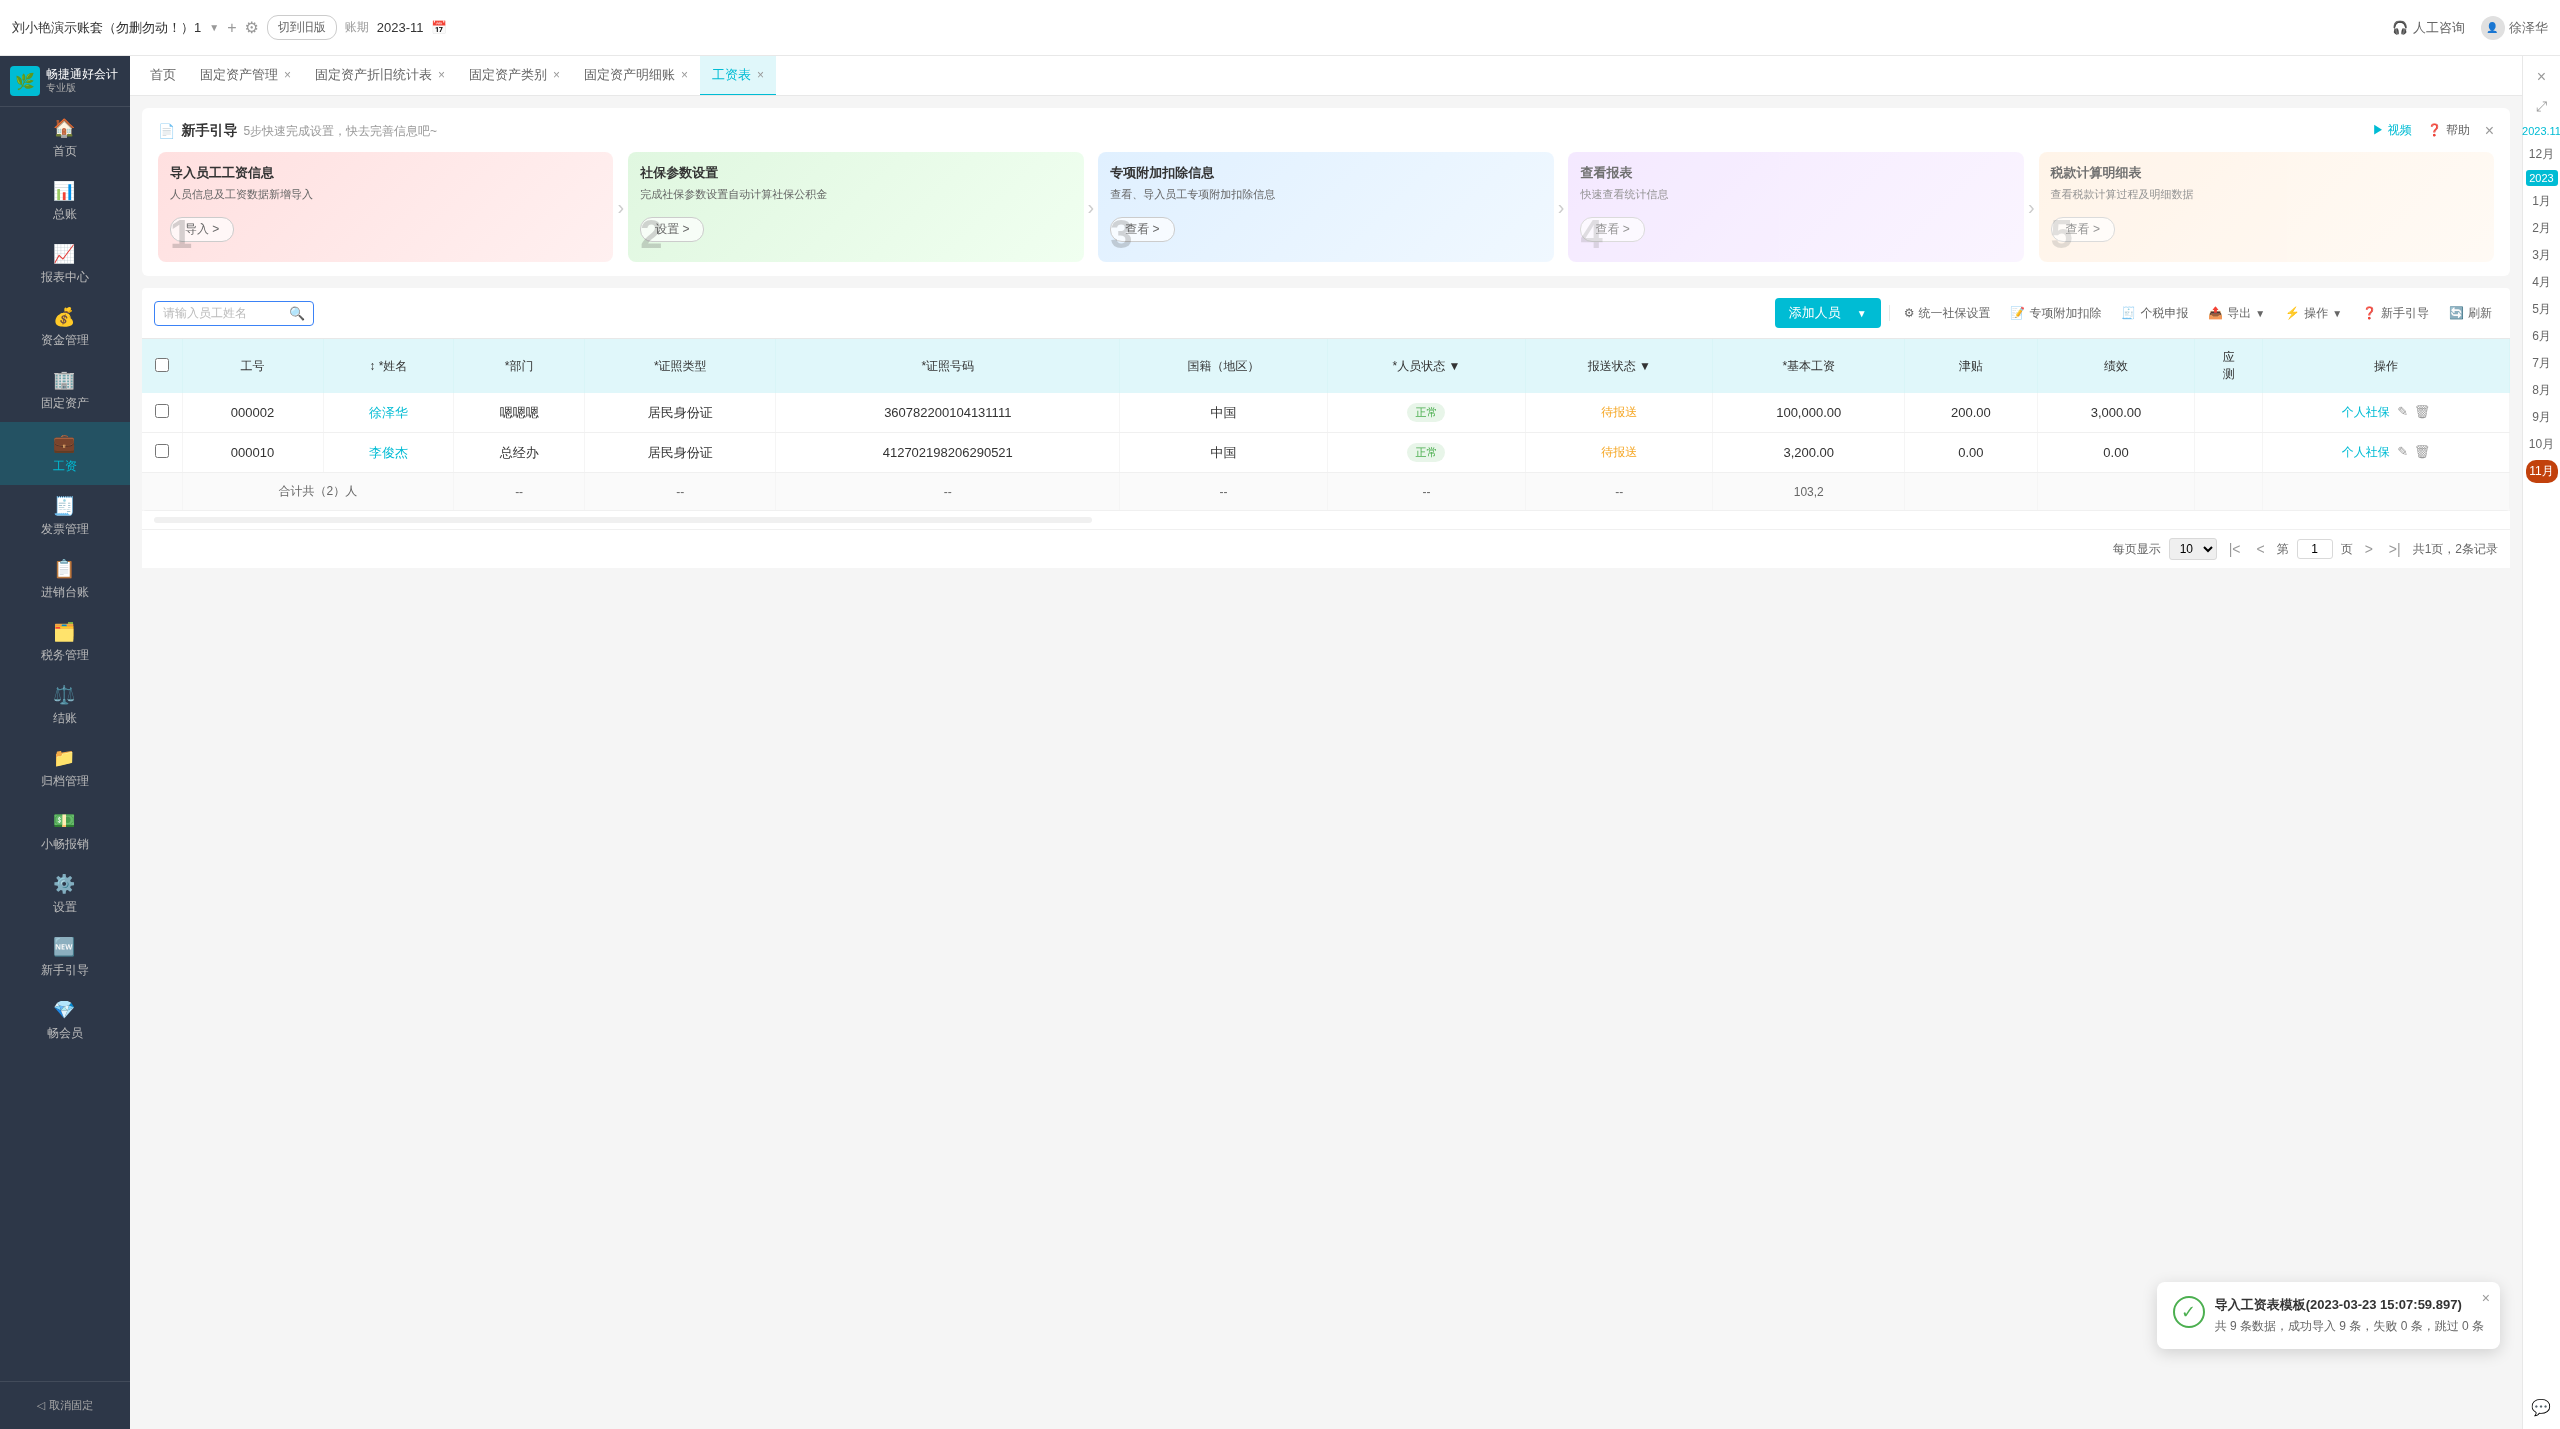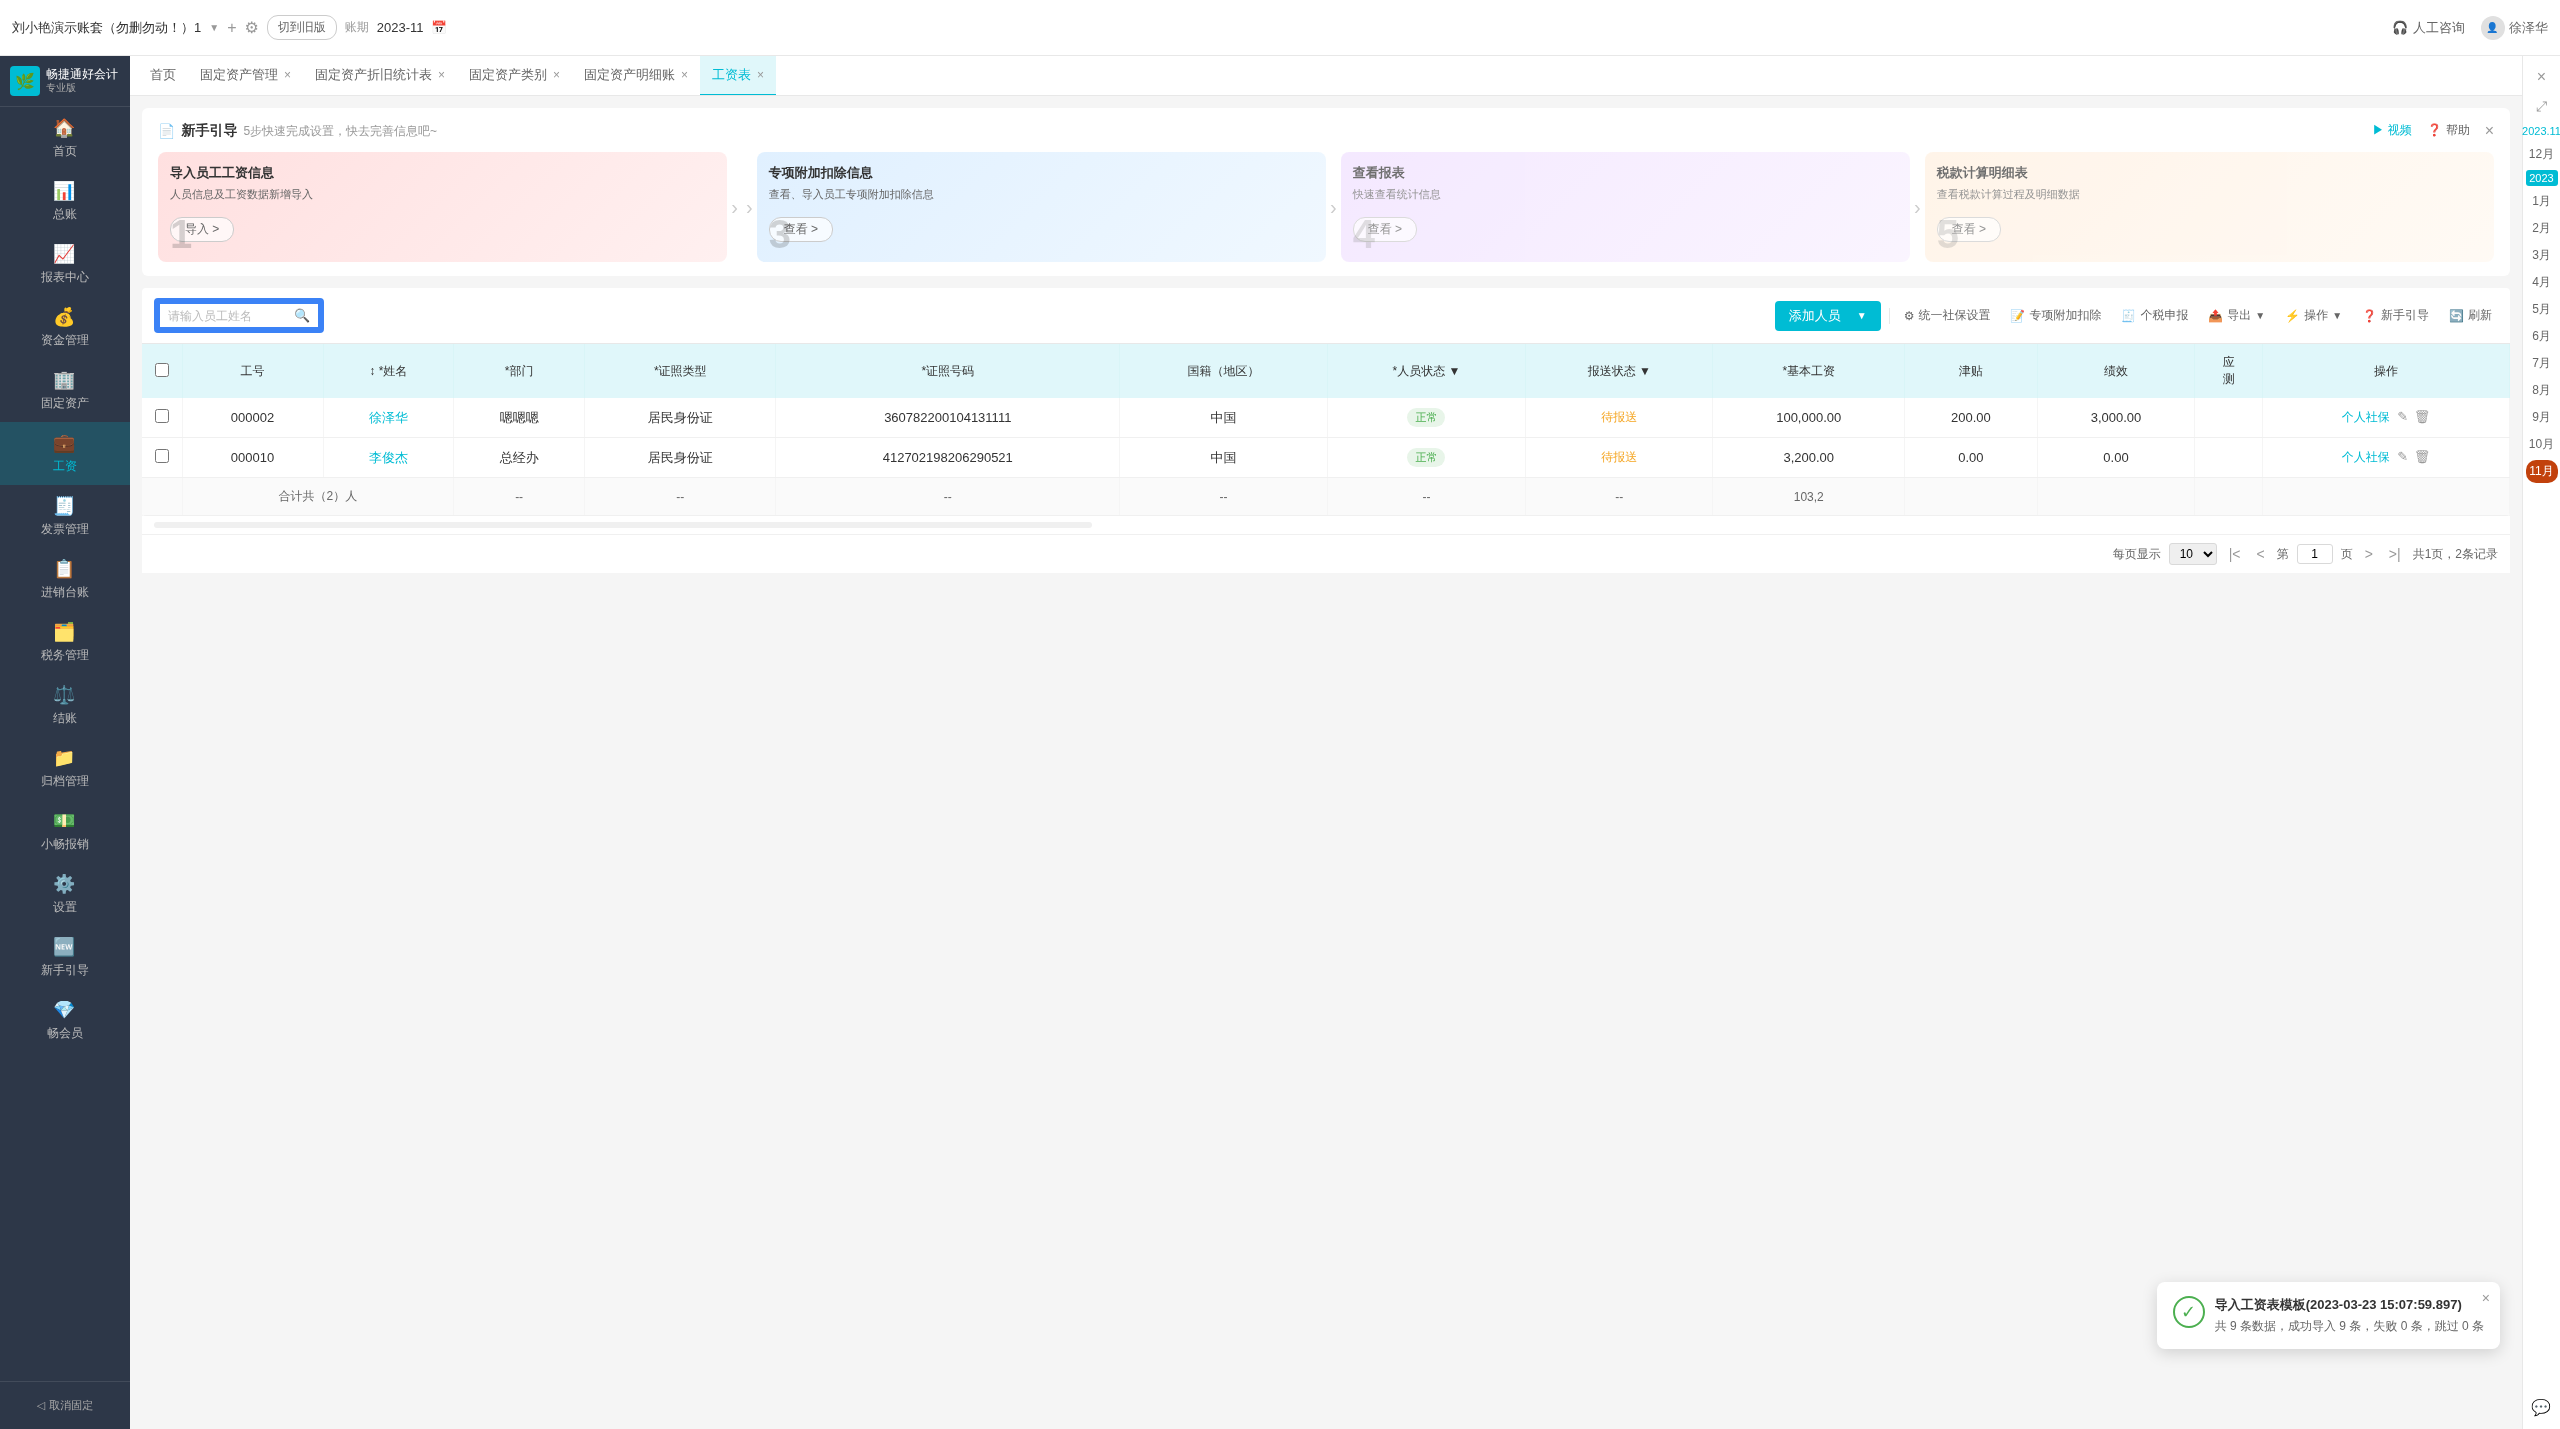--- a/index.html
+++ b/index.html
@@ -260,21 +260,21 @@
       display: flex;
       align-items: center;
       gap: 8px;
       border-radius: 4px 4px 0 0;
       border-bottom: 1px solid #e8e8e8;
       flex-wrap: wrap;
     }
     .search-input-wrap {
       display: flex;
       align-items: center;
-      border: 6px solid #3b82f6;
+      border: 1px solid #3b82f6;
       border-radius: 4px;
       padding: 4px 8px;
       gap: 6px;
       background: #fff;
     }
     .search-input {
       border: none;
       outline: none;
       font-size: 12px;
       width: 120px;
@@ -673,20 +673,26 @@
         </div>
         <span class="wizard-close">×</span>
         <div class="wizard-steps">
           <div class="wizard-step step1">
             <div class="step-title">导入员工工资信息</div>
             <div class="step-desc">人员信息及工资数据新增导入</div>
             <button class="step-btn">导入 &gt;</button>
             <div class="step-num">1</div>
           </div>
           <div class="step-arrow">›</div>
+          <div class="wizard-step step2">
+            <div class="step-title">社保参数设置</div>
+            <div class="step-desc">完成社保参数设置自动计算社保公积金</div>
+            <button class="step-btn">设置 &gt;</button>
+            <div class="step-num">2</div>
+          </div>
           <div class="step-arrow">›</div>
           <div class="wizard-step step3">
             <div class="step-title">专项附加扣除信息</div>
             <div class="step-desc">查看、导入员工专项附加扣除信息</div>
             <button class="step-btn">查看 &gt;</button>
             <div class="step-num">3</div>
           </div>
           <div class="step-arrow">›</div>
           <div class="wizard-step step4">
             <div class="step-title">查看报表</div>

